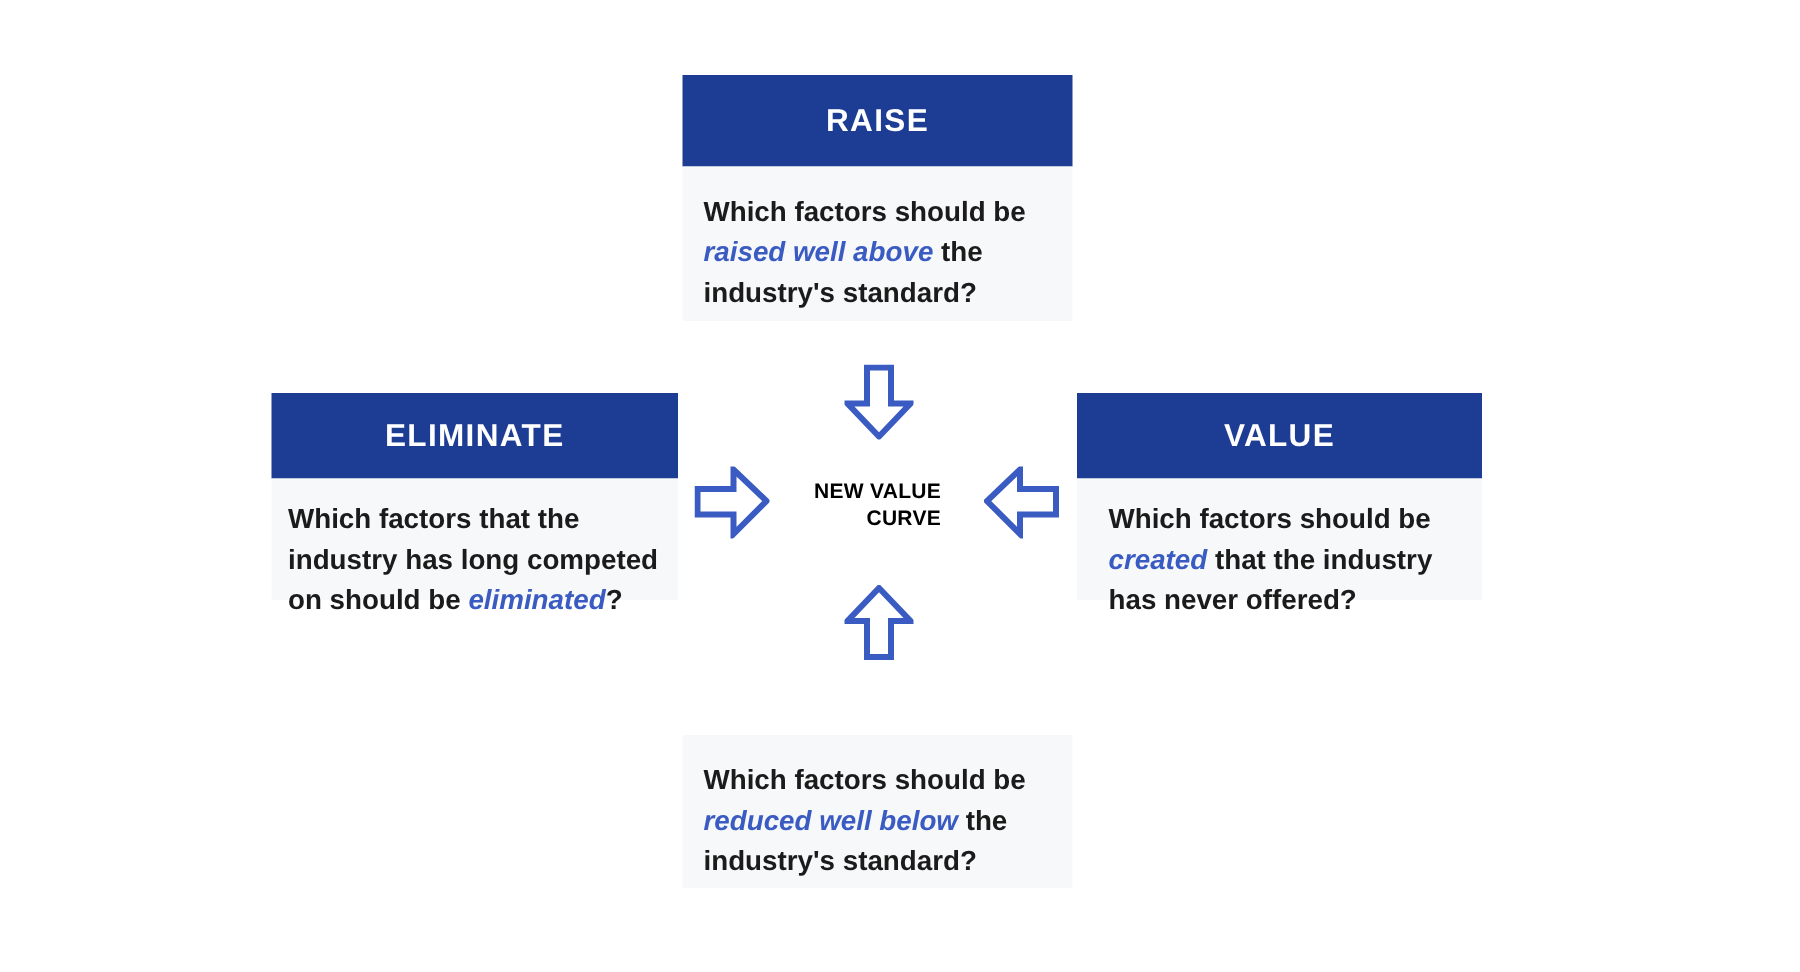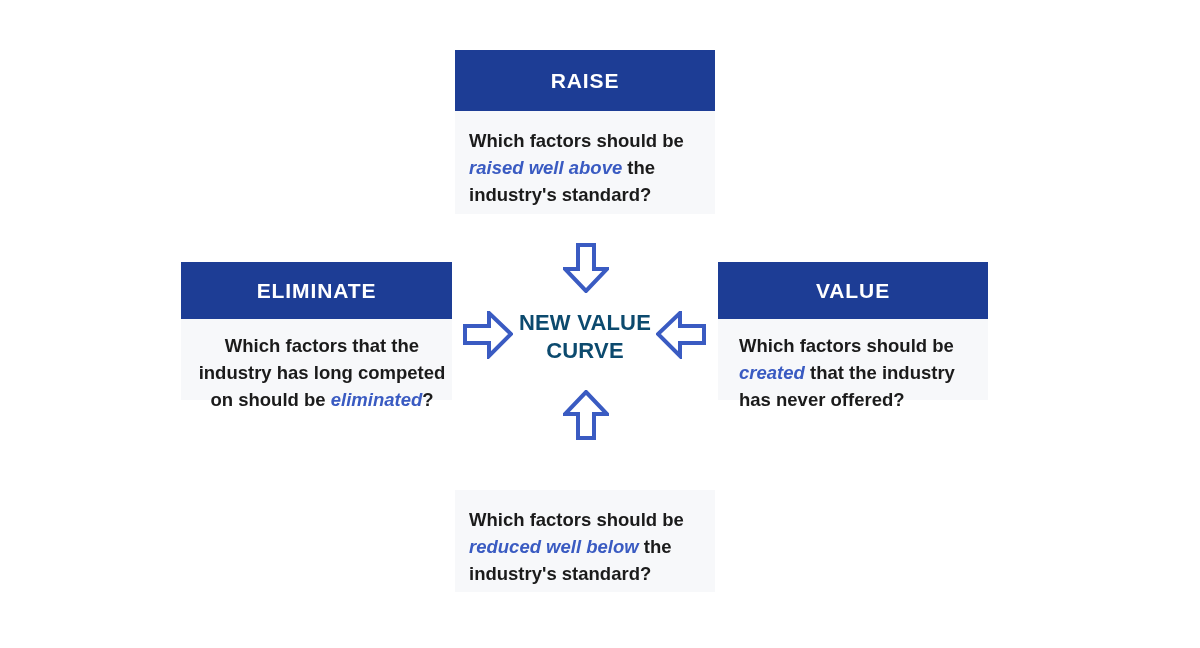--- a/index.html
+++ b/index.html
@@ -58,44 +58,44 @@
   #card-raise .card-body   { height: 103px; padding: 16px 0 0 14px; }
 
   
   #card-reduce { left: 455px; top: 469px; width: 260px; }
   #card-reduce .card-header { height: 56px; }
   #card-reduce .card-body   { height: 102px; padding: 16px 0 0 14px; margin-top: 21px; }
 
   
   #card-eliminate { left: 181px; top: 262px; width: 271px; }
   #card-eliminate .card-header { height: 57px; text-align: center; }
-  #card-eliminate .card-body   { height: 81px; padding: 13px 0 0 11px; text-align: center; }
+  #card-eliminate .card-body   { height: 81px; padding: 13px 0 0 11px; }
 
   
   #card-create { left: 718px; top: 262px; width: 270px; }
   #card-create .card-header { height: 57px; }
   #card-create .card-body   { height: 81px; padding: 13px 0 0 21px; }
 
   
   #center-label {
     position: absolute;
     left: 512px;
     top: 311px;
     width: 146px;
     height: 52px;
     display: flex;
     flex-direction: column;
     align-items: center;
     justify-content: center;
     font-weight: bold;
-    font-size: 22px;
+    font-size: 14px;
     line-height: 1.28;
     letter-spacing: 0.2px;
-    color: #0c4a6e;
-    text-align: center;
+    color: #000000;
+    text-align: right;
     white-space: pre-line;
   }
 
   
   .arrow { position: absolute; }
   #arrow-down  { left: 563px; top: 243px; width: 46px; height: 50px; }
   #arrow-up    { left: 563px; top: 390px; width: 46px; height: 50px; }
   #arrow-right { left: 463px; top: 311px; width: 50px; height: 48px; }
   #arrow-left  { left: 656px; top: 311px; width: 50px; height: 48px; }
   .arrow svg { display: block; width: 100%; height: 100%; }

